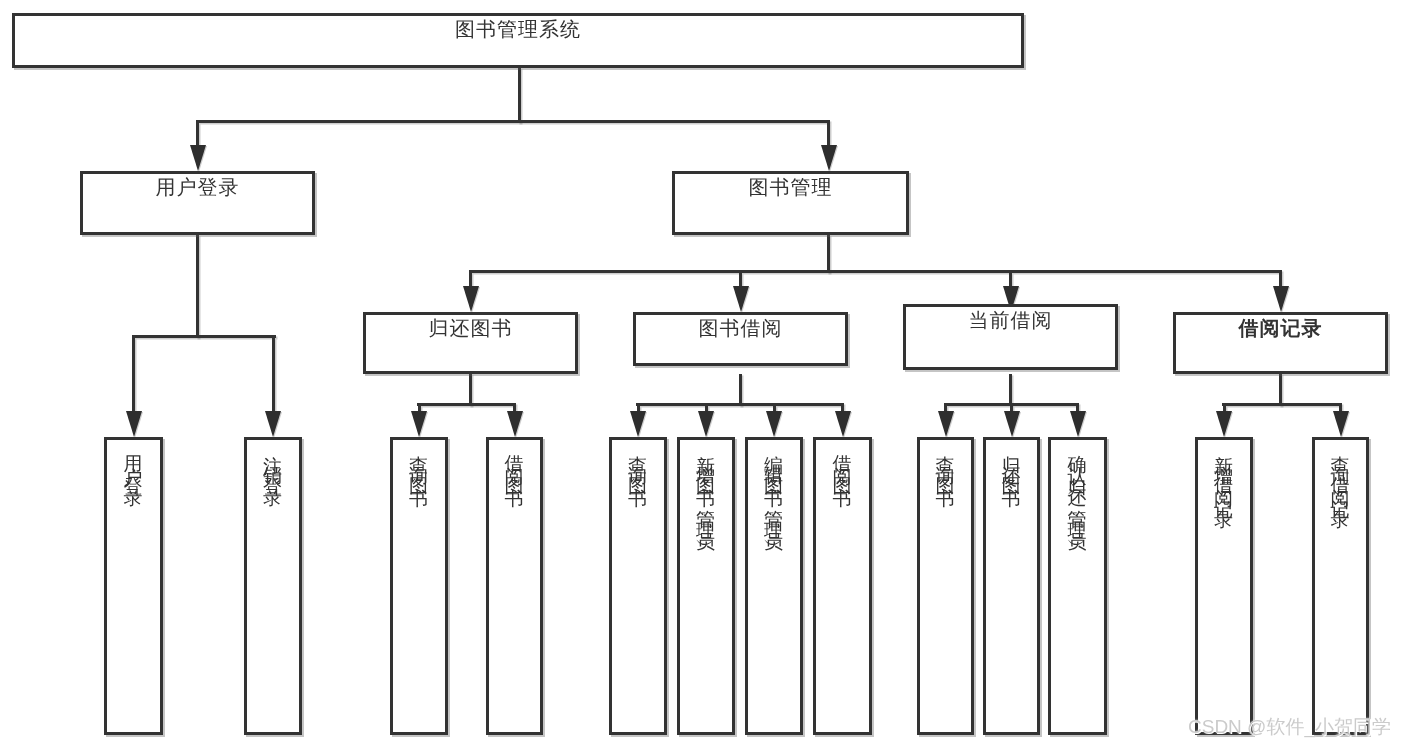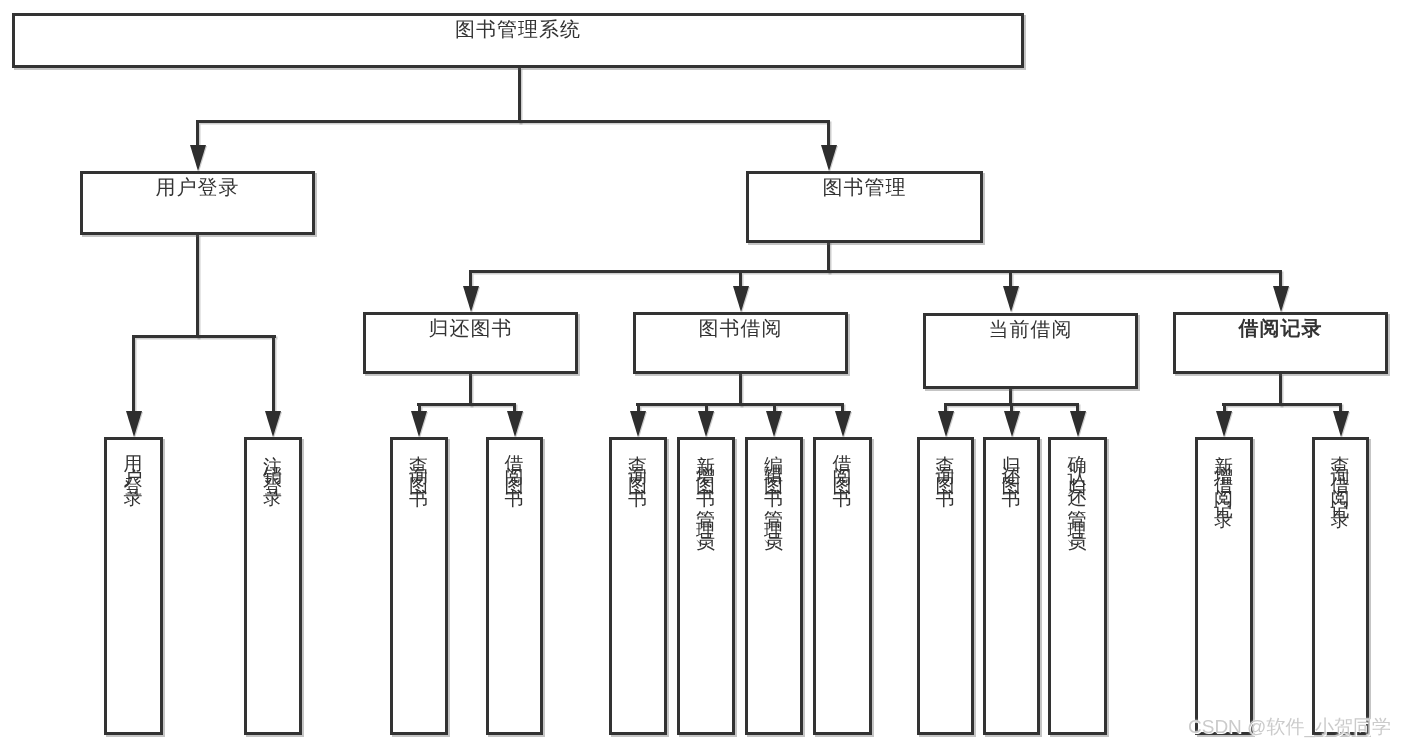--- a/index.html
+++ b/index.html
@@ -128,31 +128,31 @@
       <div class="arrow" style="left: 1332.5px; top: 411px;"></div>
     </div>
 
   <div class="box h" style="left:12px; top:13px; width:1012px; height:55px;">
     <span>图书管理系统</span>
   </div>
 
   <div class="box h" style="left:80px; top:171px; width:235px; height:64px;">
     <span>用户登录</span>
   </div>
-  <div class="box h" style="left:746px; top:171px; width:237px; height:72px;">
+  <div class="box h" style="left:672px; top:171px; width:237px; height:64px;">
     <span>图书管理</span>
   </div>
 
   <div class="box h" style="left:363px; top:312px; width:215px; height:62px;">
     <span>归还图书</span>
   </div>
-  <div class="box h" style="left:633px; top:312px; width:215px; height:62px;">
+  <div class="box h" style="left:633px; top:312px; width:215px; height:54px;">
     <span>图书借阅</span>
   </div>
-  <div class="box h" style="left:903px; top:313px; width:215px; height:76px;margin-left:20px;">
+  <div class="box h" style="left:903px; top:304px; width:215px; height:66px;">
     <span>当前借阅</span>
   </div>
   <div class="box h" style="left:1173px; top:312px; width:215px; height:62px;font-weight:bold;">
     <span>借阅记录</span>
   </div>
 
   <div class="box v" style="left:104px; top:437px; width:59px; height:298px;">
     <span>用户登录</span>
   </div>
   <div class="box v" style="left:244px; top:437px; width:58px; height:298px;">

